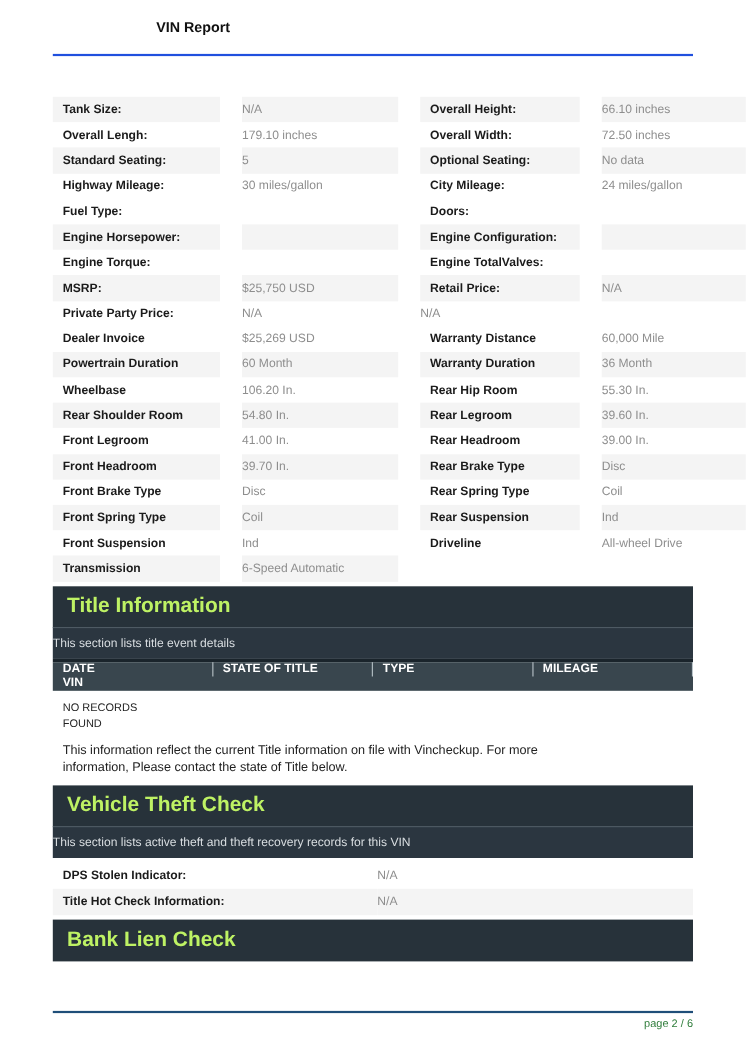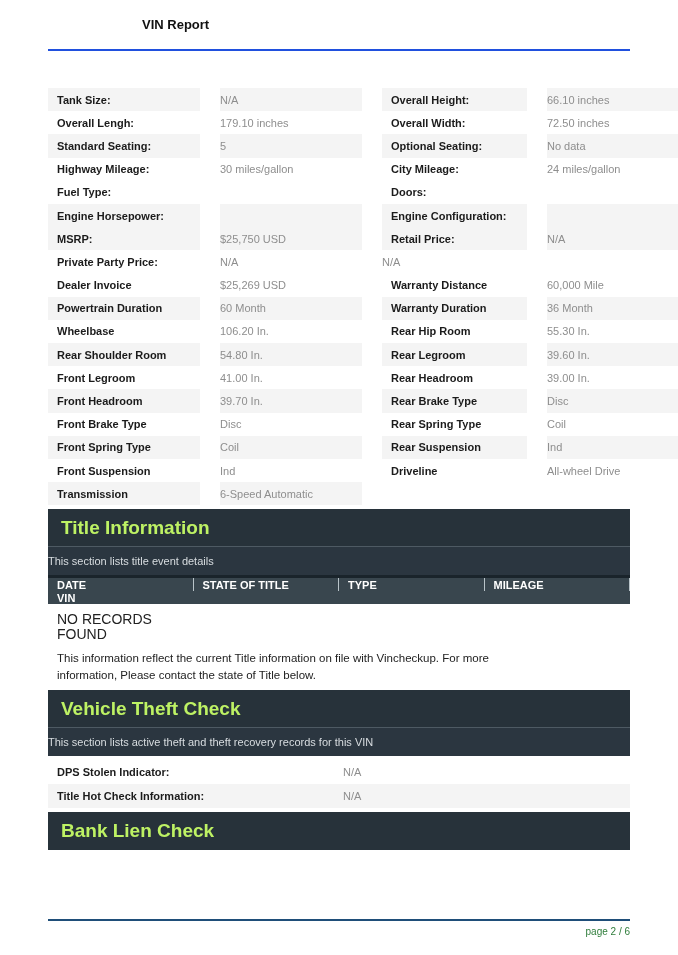--- a/index.html
+++ b/index.html
@@ -45,21 +45,21 @@
   .col-headers { display: grid; grid-template-columns: repeat(4, 1fr); height: 26px; background: #39464E; }
   .col-headers .col {
     color: #fff; font-size: 11px; font-weight: bold;
     display: flex; align-items: center; padding-left: 9px;
     border-right: 1px solid #B9C4C9; height: 100%; white-space: nowrap; overflow: hidden;
   }
   .col-headers .col:last-child { border-right: none; }
 
   .section { margin: 0 48px; width: 582px; }
   .sec-title-info { margin-top: 4px; }
-  .no-records { margin-top: 8px; padding-left: 9px; font-size: 14px; color: #222; line-height: 15px; }
+  .no-records { margin-top: 8px; padding-left: 9px; font-size: 10px; color: #222; line-height: 15px; }
   .note {
     margin-top: 8px; padding-left: 9px; font-size: 11.5px; color: #222;
     line-height: 16.5px; max-width: 500px;
   }
   .sec-theft { margin-top: 7px; }
   .theft-rows { margin-top: 4px; }
   .theft-row {
     display: grid; grid-template-columns: 295px 1fr;
     height: 24px; align-items: center; font-size: 11px; background: #fff;
   }
@@ -108,20 +108,26 @@
       <div class="spec-row">
         <div class="cell label c1">Fuel Type:</div>
         <div class="cell value c2"></div>
         <div class="cell label c3">Doors:</div>
         <div class="cell value c4"></div>
       </div>
       <div class="spec-row shaded">
         <div class="cell label c1">Engine Horsepower:</div>
         <div class="cell value c2"></div>
         <div class="cell label c3">Engine Configuration:</div>
+        <div class="cell value c4"></div>
+      </div>
+      <div class="spec-row">
+        <div class="cell label c1">Engine Torque:</div>
+        <div class="cell value c2"></div>
+        <div class="cell label c3">Engine TotalValves:</div>
         <div class="cell value c4"></div>
       </div>
       <div class="spec-row shaded">
         <div class="cell label c1">MSRP:</div>
         <div class="cell value c2">$25,750 USD</div>
         <div class="cell label c3">Retail Price:</div>
         <div class="cell value c4">N/A</div>
       </div>
       <div class="spec-row">
         <div class="cell label c1">Private Party Price:</div>

